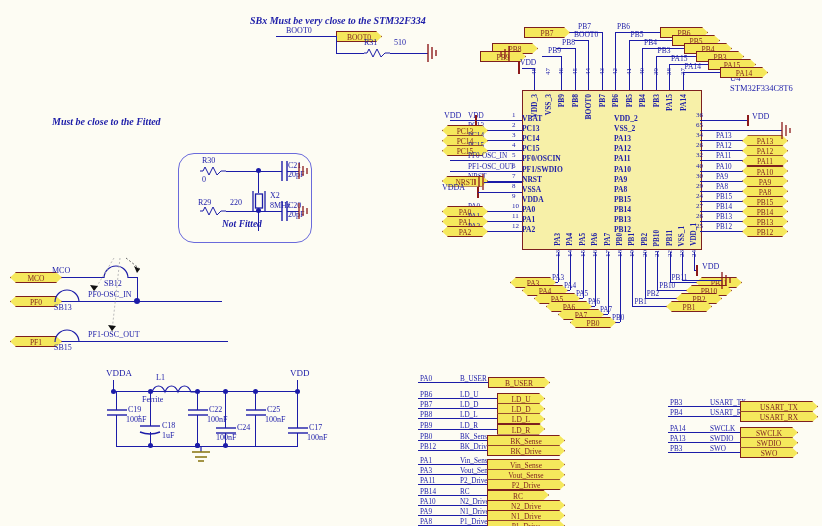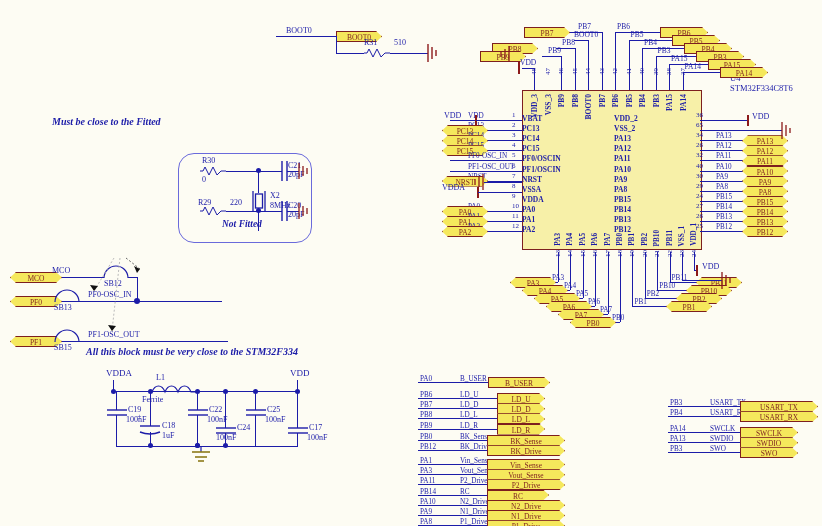--- a/index.html
+++ b/index.html
@@ -24,22 +24,22 @@
   .port.r{clip-path:polygon(0 0,calc(100% - 6px) 0,100% 50%,calc(100% - 6px) 100%,0 100%);}
   .port.lr{clip-path:polygon(6px 0,calc(100% - 6px) 0,100% 50%,calc(100% - 6px) 100%,6px 100%,0 50%);}
   svg{overflow:visible;}
   .blk{position:absolute;border:1.2px solid #6a6adb;border-radius:16px;}
 </style>
 </head>
 <body>
 
 <div id="root">
 
+  <div class="abs note" style="left:250px;top:15px;">SBx Must be very close to the STM32F334</div>
   <div class="abs note" style="left:52px;top:116px;">Must be close to the Fitted</div>
-  <div class="abs note" style="left:86px;top:346px;">All this block must be very close to the STM32F334</div>
 
   <div class="abs" style="left:276px;top:28px;width:180px;height:40px;">
     <div class="wire wh" style="left:0px;top:8px;width:60px;"></div>
     <div class="abs netlabel" style="left:10px;top:-2px;">BOOT0</div>
     <div class="port r" style="left:60px;top:3px;width:46px;">BOOT0</div>
     <div class="wire wv" style="left:60px;top:8px;height:17px;"></div>
     <div class="wire wh" style="left:60px;top:25px;width:28px;"></div>
     <svg class="abs" style="left:88px;top:19px;" width="26" height="12">
       <polyline points="0,6 3,6 5,2 9,10 13,2 17,10 21,6 26,6" fill="none" stroke="#1c1ca8" stroke-width="1"></polyline>
     </svg>
@@ -343,21 +343,21 @@
       <div class="port lr" style="left:22px;top:27.200000000000003px;width:46px;">PC14</div>
       <div class="abs pinname" style="left:102px;top:36.3px;font-size:7.5px;">PC15</div>
       <div class="abs pinnum" style="left:92px;top:33.3px;font-size:7px;">4</div>
       <div class="wire wh" style="left:30px;top:42.3px;width:72px;"></div>
       <div class="abs netlabel" style="left:48px;top:34.3px;font-size:7.2px;">PC15</div>
       <div class="port lr" style="left:22px;top:37.3px;width:46px;">PC15</div>
       <div class="abs pinname" style="left:102px;top:46.4px;font-size:7.5px;">PF0/OSCIN</div>
       <div class="abs pinnum" style="left:92px;top:43.4px;font-size:7px;">5</div>
       <div class="wire wh" style="left:30px;top:52.4px;width:72px;"></div>
       <div class="abs netlabel" style="left:48px;top:44.4px;font-size:7.2px;">PF0-OSC_IN</div>
-      <div class="abs pinname" style="left:102px;top:56.5px;font-size:7.5px;">PF1/OSCIN</div>
+      <div class="abs pinname" style="left:102px;top:56.5px;font-size:7.5px;">PF1/SWDIO</div>
       <div class="abs pinnum" style="left:92px;top:53.5px;font-size:7px;">6</div>
       <div class="wire wh" style="left:30px;top:62.5px;width:72px;"></div>
       <div class="abs netlabel" style="left:48px;top:54.5px;font-size:7.2px;">PF1-OSC_OUT</div>
       <div class="abs pinname" style="left:102px;top:66.6px;font-size:7.5px;">NRST</div>
       <div class="abs pinnum" style="left:92px;top:63.599999999999994px;font-size:7px;">7</div>
       <div class="wire wh" style="left:30px;top:72.6px;width:72px;"></div>
       <div class="abs netlabel" style="left:48px;top:64.6px;font-size:7.2px;">NRST</div>
       <div class="port lr" style="left:22px;top:67.6px;width:46px;">NRST</div>
       <div class="abs pinname" style="left:102px;top:76.7px;font-size:7.5px;">VSSA</div>
       <div class="abs pinnum" style="left:92px;top:73.7px;font-size:7px;">8</div>

